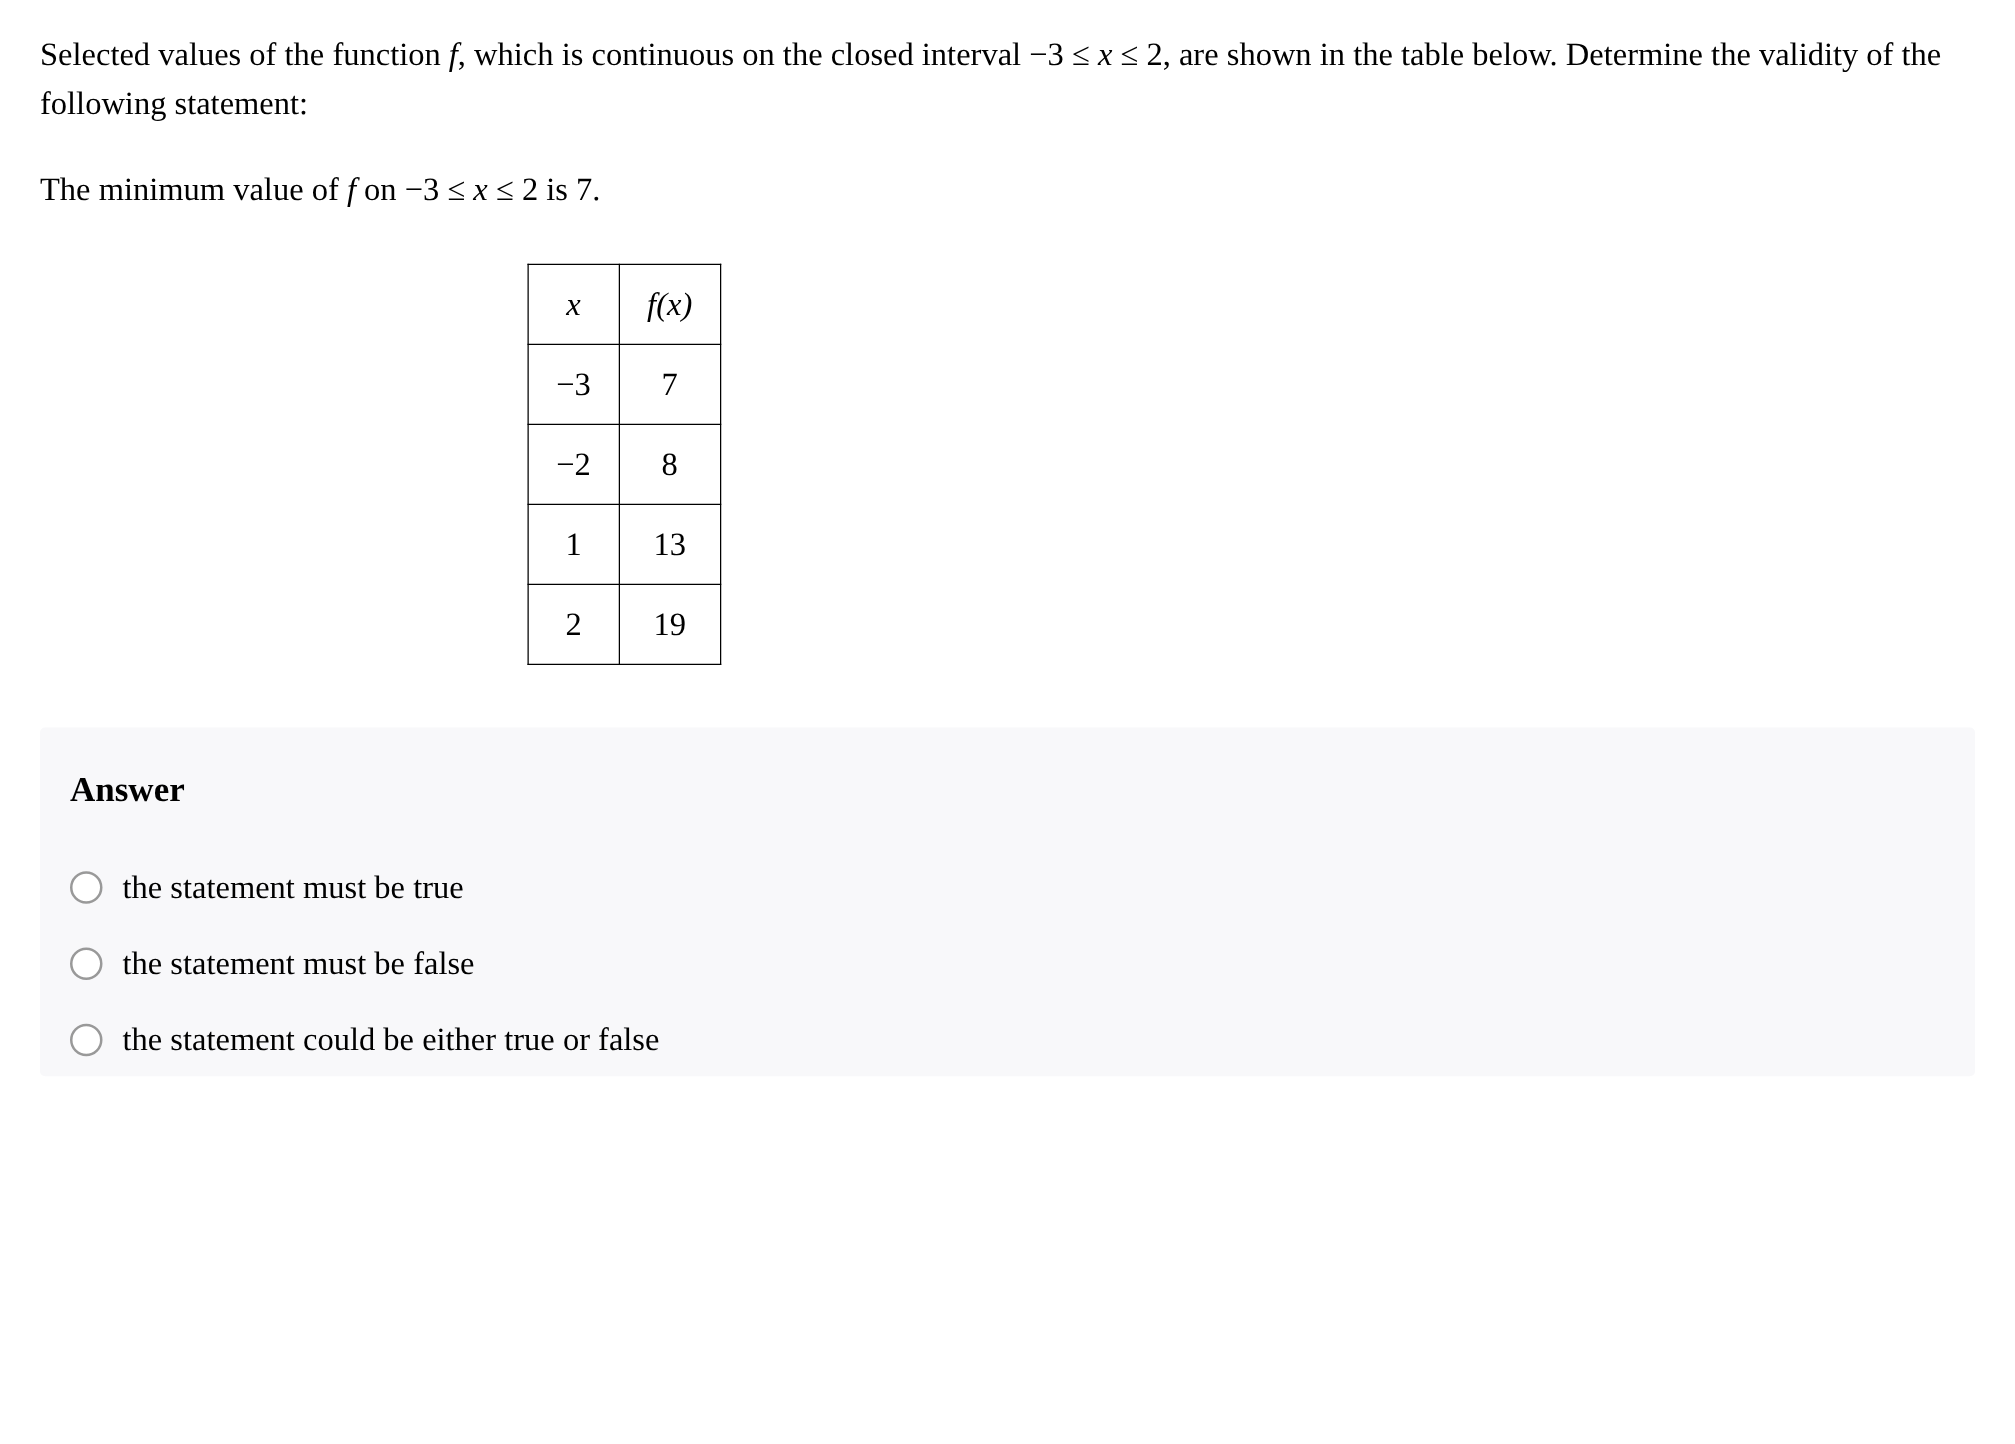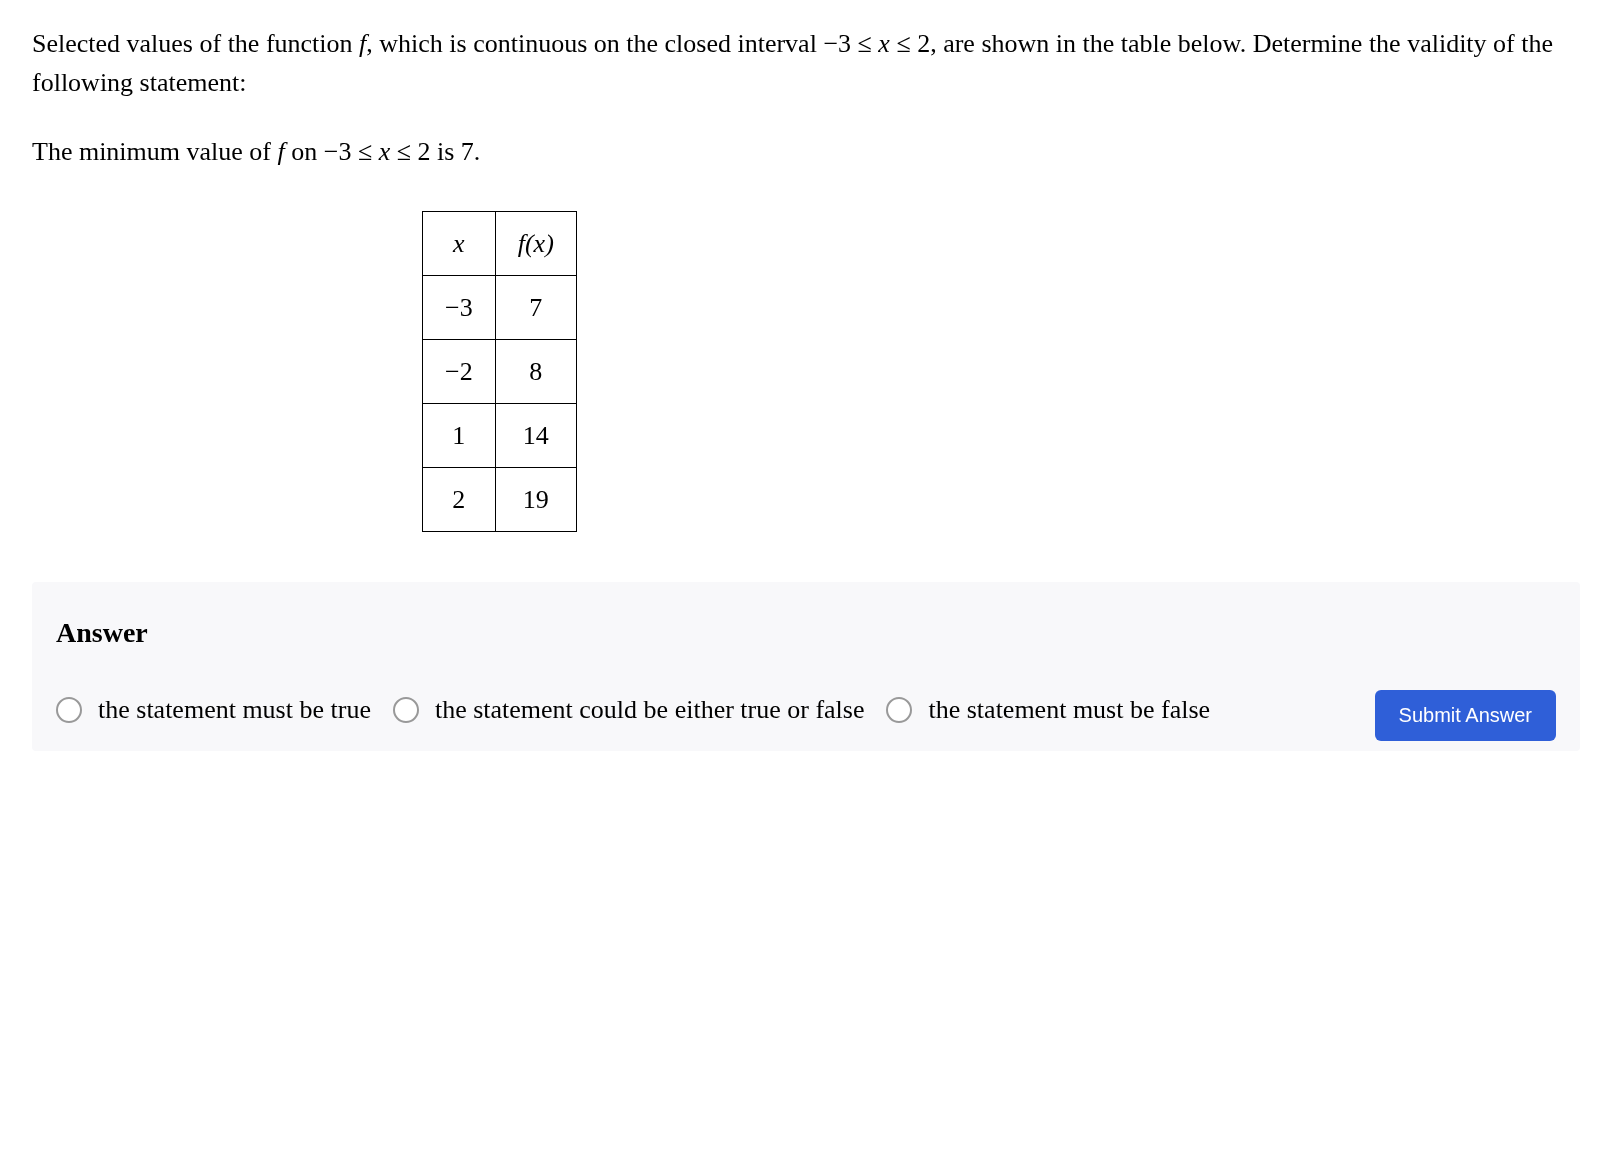--- a/index.html
+++ b/index.html
@@ -51,21 +51,21 @@
     font-size: 28px;
     margin-bottom: 36px;
   }
   .answer-row {
     display: flex;
     justify-content: space-between;
     align-items: flex-start;
   }
   .options {
     display: flex;
-    flex-direction: row;
+    flex-direction: column;
     gap: 22px;
   }
   .option {
     display: flex;
     align-items: center;
     gap: 16px;
     cursor: pointer;
   }
   .radio {
     width: 22px;
@@ -112,42 +112,41 @@
     <tr>
       <td>−3</td>
       <td>7</td>
     </tr>
     <tr>
       <td>−2</td>
       <td>8</td>
     </tr>
     <tr>
       <td>1</td>
-      <td>14</td>
+      <td>13</td>
     </tr>
     <tr>
       <td>2</td>
       <td>19</td>
     </tr>
   </tbody>
     </table>
 </div>
 
 <div class="answer-area">
   <div class="answer-heading">Answer</div>
   <div class="answer-row">
     <div class="options">
       <label class="option">
         <span class="radio"></span>
         <span>the statement must be true</span>
       </label>
       <label class="option">
         <span class="radio"></span>
-        <span>the statement could be either true or false</span>
+        <span>the statement must be false</span>
       </label>
       <label class="option">
         <span class="radio"></span>
-        <span>the statement must be false</span>
+        <span>the statement could be either true or false</span>
       </label>
     </div>
-    <button class="submit-btn">Submit Answer</button>
   </div>
 </div>
 
 </body></html>

